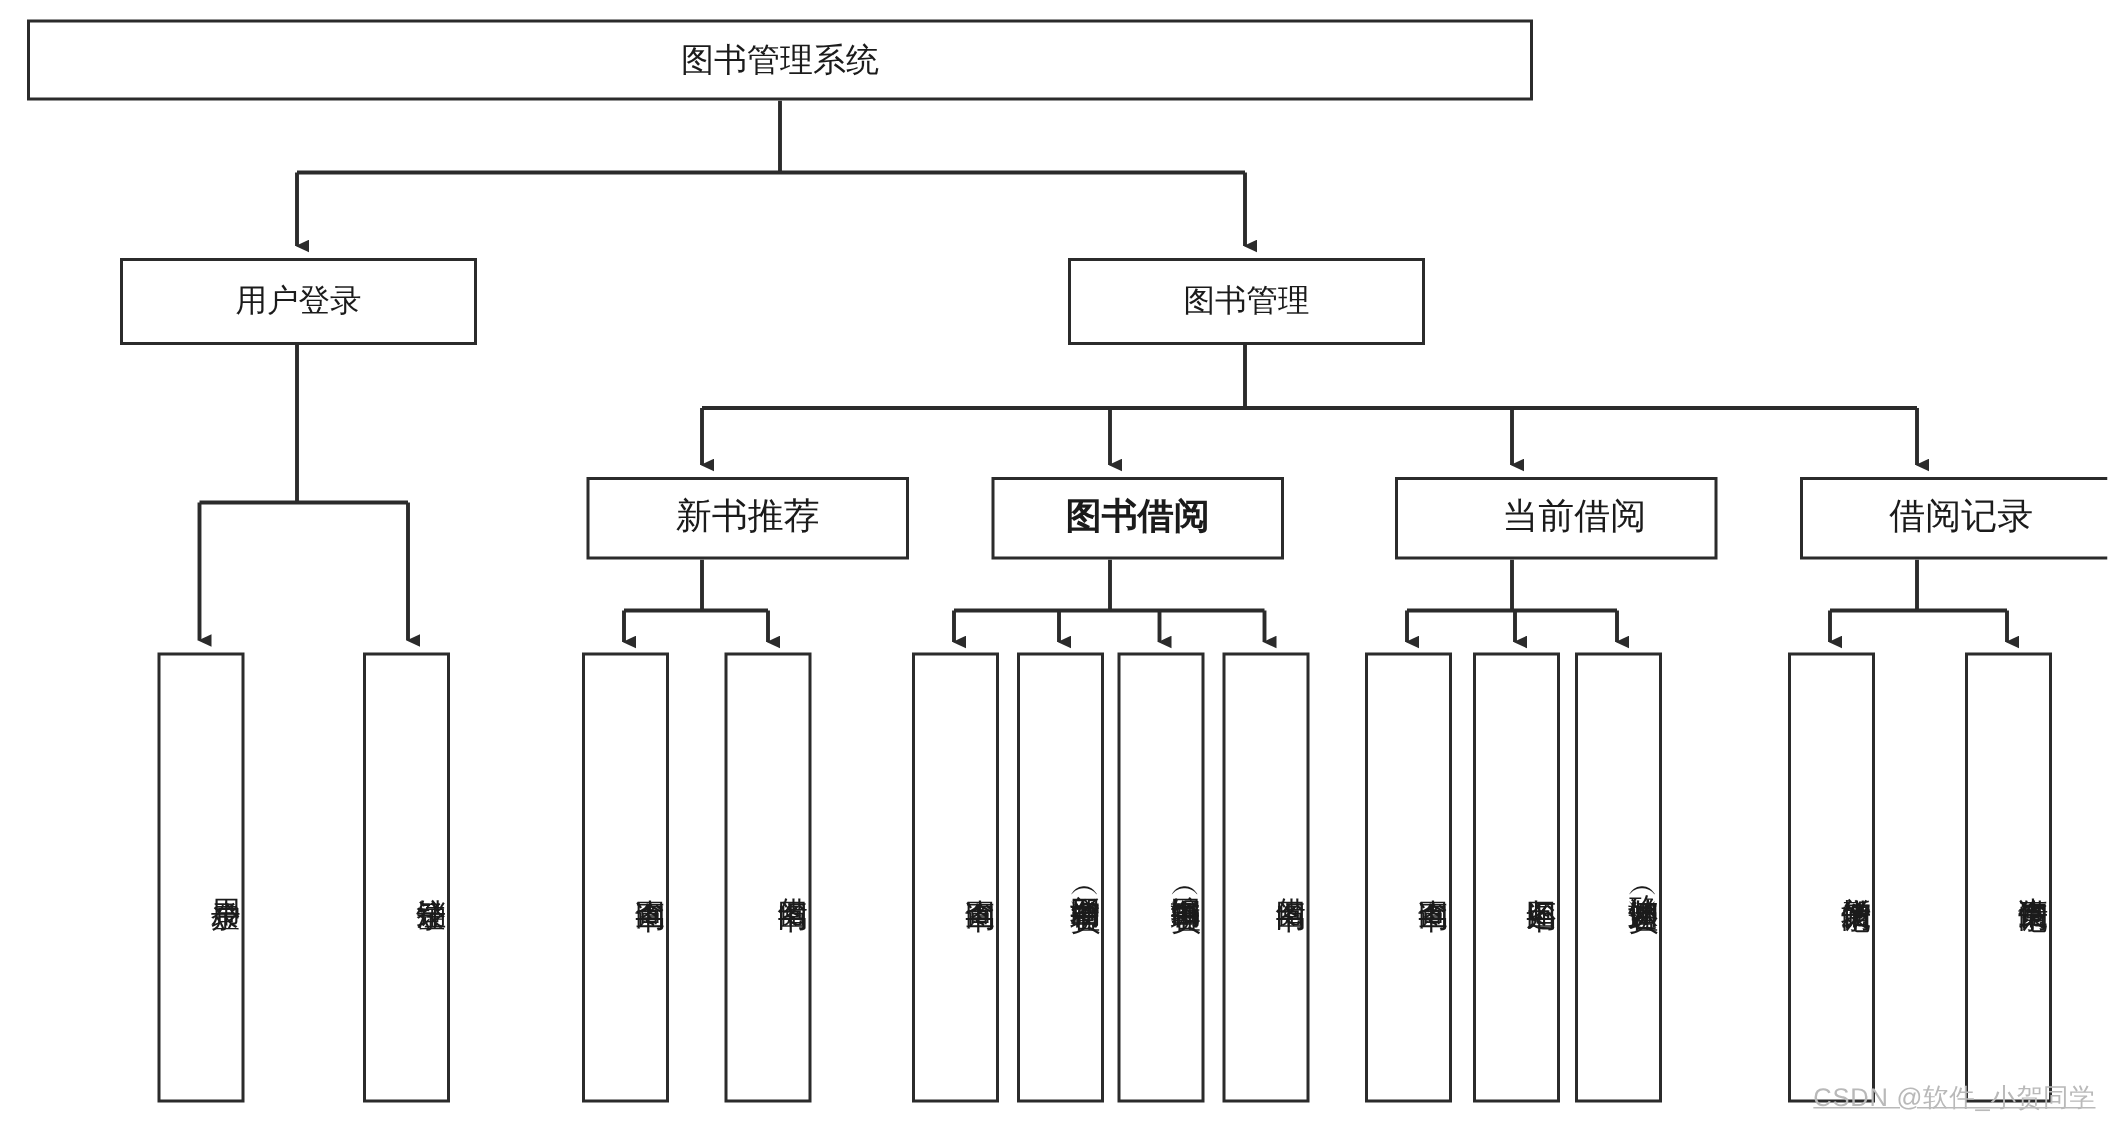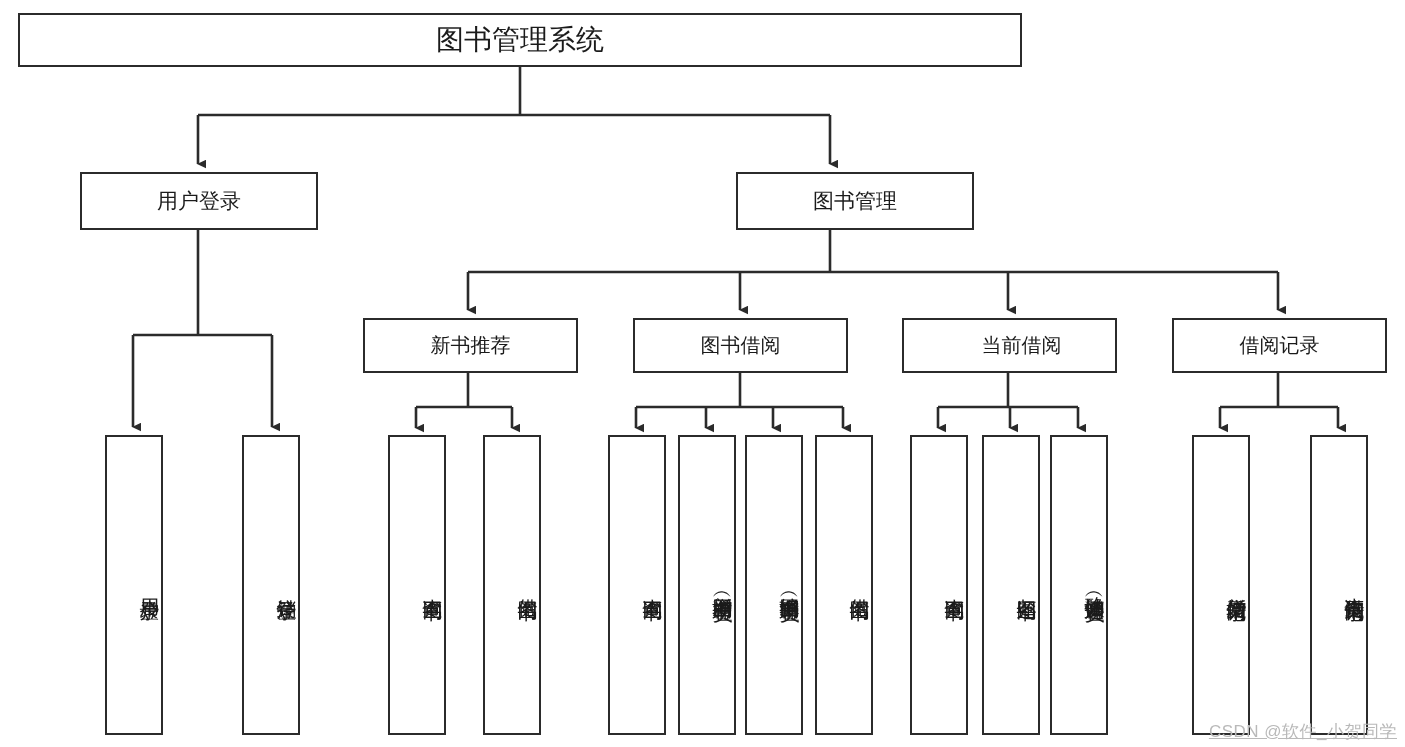--- a/index.html
+++ b/index.html
@@ -32,27 +32,28 @@
     border: 2px solid #2b2b2b;
     background: #ffffff;
     display: flex;
     align-items: center;
     justify-content: center;
     color: #1b1b1b;
     line-height: 1.18;
     text-align: center;
   }
   .node.root {
-    font-size: 28px;
+    font-size: 22px;
   }
   .node.lvl1 {
     font-size: 21px;
   }
   .node.lvl2 {
-    font-size: 20px;
+    font-size: 24px;
+    margin-left: 28px;
   }
   .node.leaf {
     font-size: 20px;
     writing-mode: vertical-rl;
     text-orientation: upright;
     letter-spacing: 1px;
     padding: 6px 0;
     align-items: flex-start;
     justify-content: center;
   }
@@ -133,28 +134,28 @@
     </g>
   </svg>
 
   <div class="node root" style="left:18px; top:13px; width:1004px; height:54px;">
     <span class="nlabel">图书管理系统</span>
   </div>
 
   <div class="node lvl1" style="left:80px; top:172px; width:238px; height:58px;">
     <span class="nlabel">用户登录</span>
   </div>
-  <div class="node lvl1" style="left:712px; top:172px; width:238px; height:58px;margin-left:24px;">
+  <div class="node lvl1" style="left:712px; top:172px; width:238px; height:58px;">
     <span class="nlabel">图书管理</span>
   </div>
 
   <div class="node lvl2" style="left:363px; top:318px; width:215px; height:55px;">
     <span class="nlabel">新书推荐</span>
   </div>
-  <div class="node lvl2" style="left:633px; top:318px; width:215px; height:55px;">
+  <div class="node lvl2" style="left:633px; top:318px; width:195px; height:55px;font-weight:bold;">
     <span class="nlabel">图书借阅</span>
   </div>
   <div class="node lvl2" style="left:902px; top:318px; width:215px; height:55px;padding-left:24px;">
     <span class="nlabel">当前借阅</span>
   </div>
   <div class="node lvl2" style="left:1172px; top:318px; width:215px; height:55px;">
     <span class="nlabel">借阅记录</span>
   </div>
 
   <div class="node leaf" style="left:105px; top:435px; width:58px; height:300px;">

